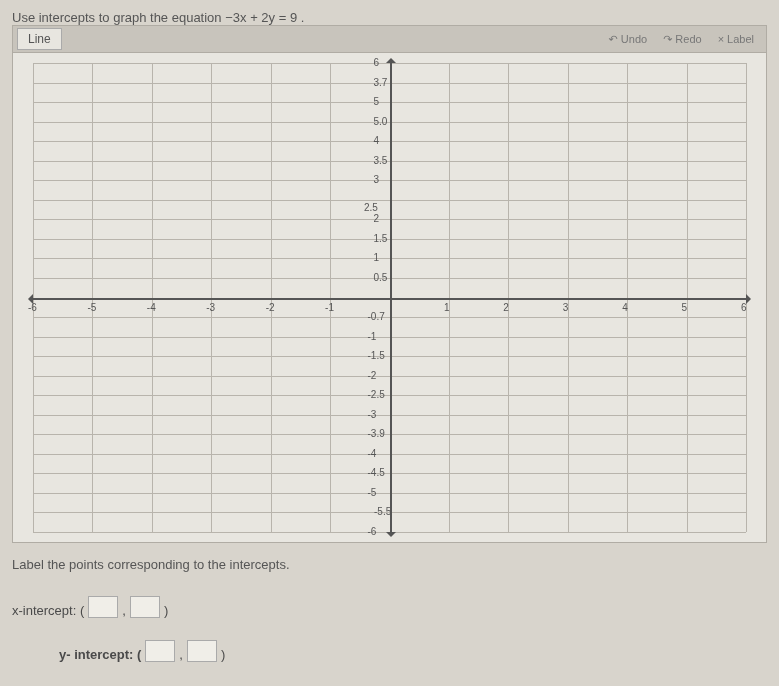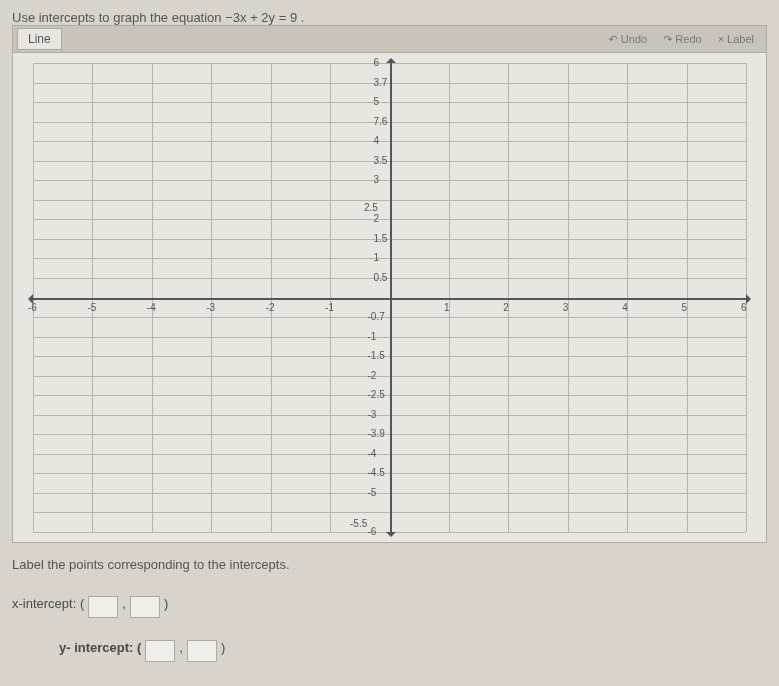--- a/index.html
+++ b/index.html
@@ -61,21 +61,21 @@
   border: 5px solid transparent;
 }
 .tick-label {
   position: absolute;
   font-size: 10px;
   color: #555;
   white-space: nowrap;
 }
 .below { margin-top: 14px; font-size: 13px; color: #555; }
 .intercepts { margin-top: 24px; display: flex; flex-direction: column; gap: 22px; }
-.int-row { display: flex; align-items: flex-start; font-size: 13px; gap: 4px; }
+.int-row { display: flex; align-items: flex-end; font-size: 13px; gap: 4px; }
 .int-label { font-weight: bold; margin-left: 47px; }
 .int-input {
   width: 30px; height: 22px;
   border: 1px solid #aaa;
   background: #f0eee8;
   text-align: center;
   font-size: 12px;
 }
 </style>
 </head>
@@ -152,40 +152,40 @@
       <div class="tick-label" style="left: 173.25px; top: 238.5px;">-3</div>
       <div class="tick-label" style="left: 232.667px; top: 238.5px;">-2</div>
       <div class="tick-label" style="left: 292.083px; top: 238.5px;">-1</div>
       <div class="tick-label" style="left: 410.917px; top: 238.5px;">1</div>
       <div class="tick-label" style="left: 470.333px; top: 238.5px;">2</div>
       <div class="tick-label" style="left: 529.75px; top: 238.5px;">3</div>
       <div class="tick-label" style="left: 589.167px; top: 238.5px;">4</div>
       <div class="tick-label" style="left: 648.583px; top: 238.5px;">5</div>
       <div class="tick-label" style="left: 708px; top: 238.5px;">6</div>
       <div class="tick-label" style="top: 463px; left: 334.5px;">-6</div>
-      <div class="tick-label" style="top: 443.458px; left: 317px; margin-top: 12px;">-5.5</div>
+      <div class="tick-label" style="top: 443.458px; left: 341px;">-5.5</div>
       <div class="tick-label" style="top: 423.917px; left: 334.5px;">-5</div>
       <div class="tick-label" style="top: 404.375px; left: 334.5px;">-4.5</div>
       <div class="tick-label" style="top: 384.833px; left: 334.5px;">-4</div>
       <div class="tick-label" style="top: 365.292px; left: 334.5px;">-3.9</div>
       <div class="tick-label" style="top: 345.75px; left: 334.5px;">-3</div>
       <div class="tick-label" style="top: 326.208px; left: 334.5px;">-2.5</div>
       <div class="tick-label" style="top: 306.667px; left: 334.5px;">-2</div>
       <div class="tick-label" style="top: 287.125px; left: 334.5px;">-1.5</div>
       <div class="tick-label" style="top: 267.583px; left: 334.5px;">-1</div>
       <div class="tick-label" style="top: 248.042px; left: 334.5px;">-0.7</div>
       <div class="tick-label" style="top: 208.958px; left: 340.5px;">0.5</div>
       <div class="tick-label" style="top: 189.417px; left: 340.5px;">1</div>
       <div class="tick-label" style="top: 169.875px; left: 340.5px;">1.5</div>
       <div class="tick-label" style="top: 150.333px; left: 340.5px;">2</div>
       <div class="tick-label" style="top: 130.792px; left: 331px; margin-top: 8px;">2.5</div>
       <div class="tick-label" style="top: 111.25px; left: 340.5px;">3</div>
       <div class="tick-label" style="top: 91.7083px; left: 340.5px;">3.5</div>
       <div class="tick-label" style="top: 72.1667px; left: 340.5px;">4</div>
-      <div class="tick-label" style="top: 52.625px; left: 340.5px;">7.6</div>
+      <div class="tick-label" style="top: 52.625px; left: 340.5px;">5.0</div>
       <div class="tick-label" style="top: 33.0833px; left: 340.5px;">5</div>
       <div class="tick-label" style="top: 13.5417px; left: 340.5px;">3.7</div>
       <div class="tick-label" style="top: -6px; left: 340.5px;">6</div>
     </div>
 </div>
 
 <div class="below">Label the points corresponding to the intercepts.</div>
 
 <div class="intercepts">
   <div class="int-row">

